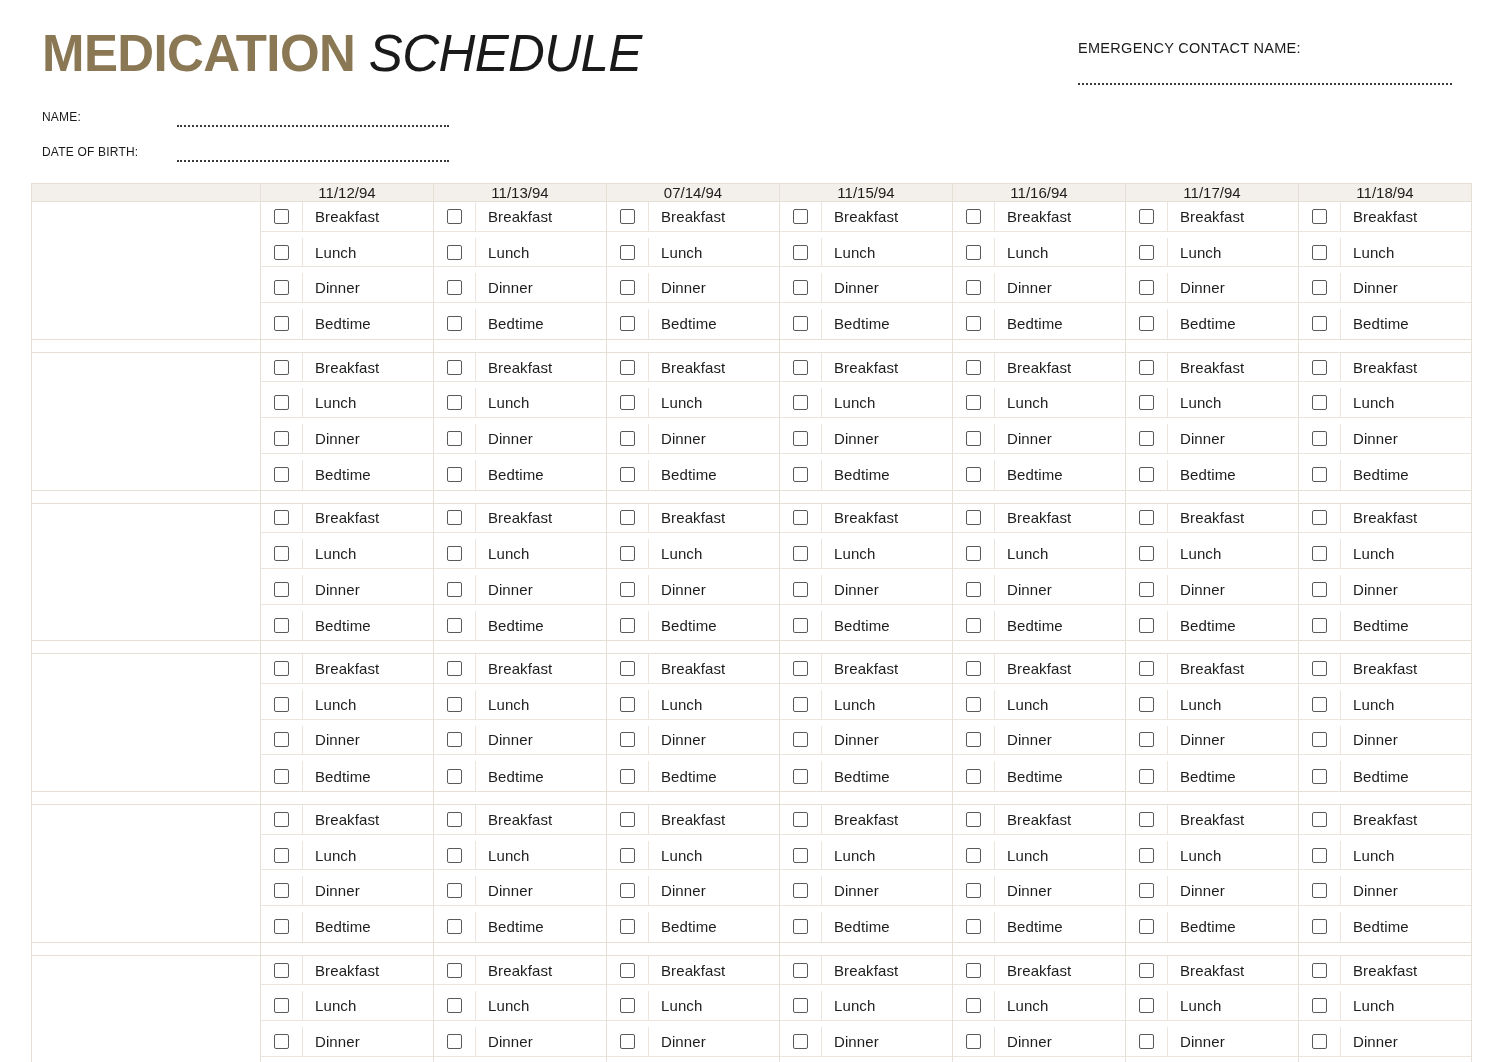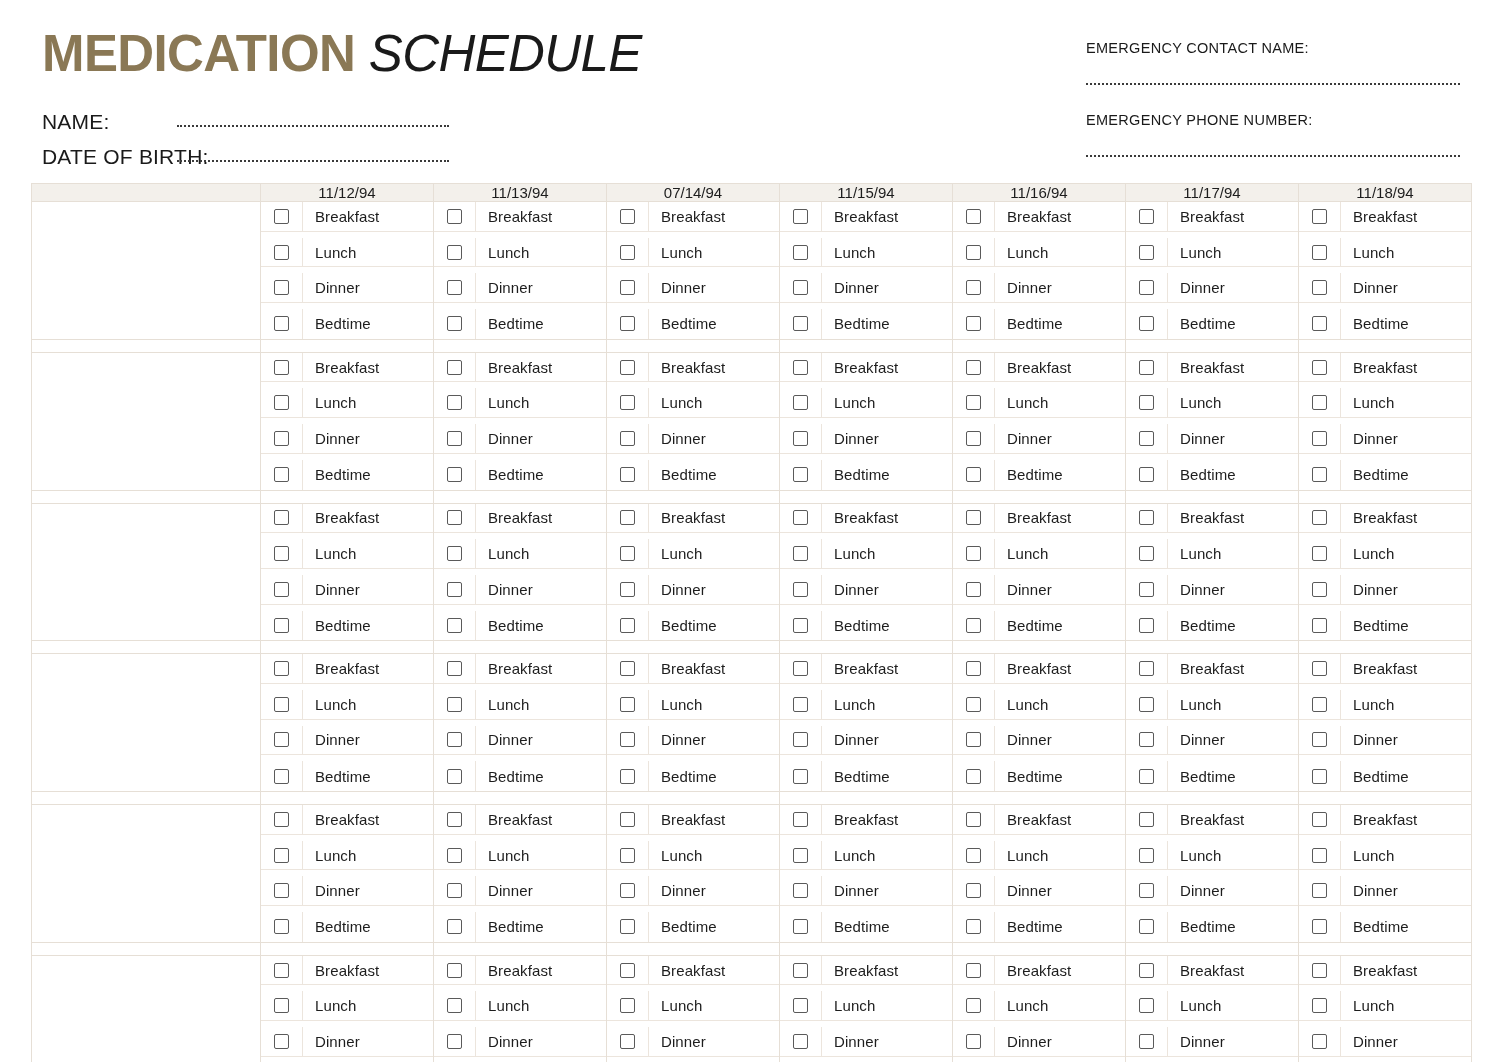--- a/index.html
+++ b/index.html
@@ -47,42 +47,41 @@
     font-style: italic;
   }
 
   .field-row {
     position: absolute;
     display: flex;
     align-items: baseline;
     height: 20px;
   }
   .field-label {
-    font-size: 21px;
+    font-size: 12px;
     font-weight: 400;
     color: #1a1a1a;
     letter-spacing: 0.2px;
     white-space: nowrap;
   }
   .dotline {
     border-bottom: 2px dotted #3a3a3a;
     height: 1px;
     align-self: flex-end;
     margin-bottom: 3px;
   }
 
   #field-name      { left: 42px;  top: 110px; }
   #field-dob       { left: 42px;  top: 145px; }
   #field-name .dotline { position: absolute; left: 135px; width: 272px; }
   #field-dob  .dotline { position: absolute; left: 135px; width: 272px; }
 
   .er-block {
     position: absolute;
     width: 375px;
-    margin-left: 8px;
   }
   #er-contact { left: 1078px; top: 40px; }
   #er-phone   { left: 1078px; top: 112px; }
   .er-label {
     font-size: 14.5px;
     letter-spacing: 0.3px;
     color: #1a1a1a;
     white-space: nowrap;
   }
   .er-line {
@@ -216,24 +215,20 @@
     <div class="field-row" id="field-dob">
       <span class="field-label">DATE OF BIRTH:</span>
       <span class="dotline"></span>
     </div>
 
     <div class="er-block" id="er-contact">
       <div class="er-label">EMERGENCY CONTACT NAME:</div>
       <div class="er-line"></div>
     </div>
 
-    <div class="er-block" id="er-phone">
-      <div class="er-label">EMERGENCY PHONE NUMBER:</div>
-      <div class="er-line"></div>
-    </div>
 
   </div>
 
   <table class="sched">
     <colgroup id="colgroup">
         <col class="col-med">
         <col class="col-day">
         <col class="col-day">
         <col class="col-day">
         <col class="col-day">

